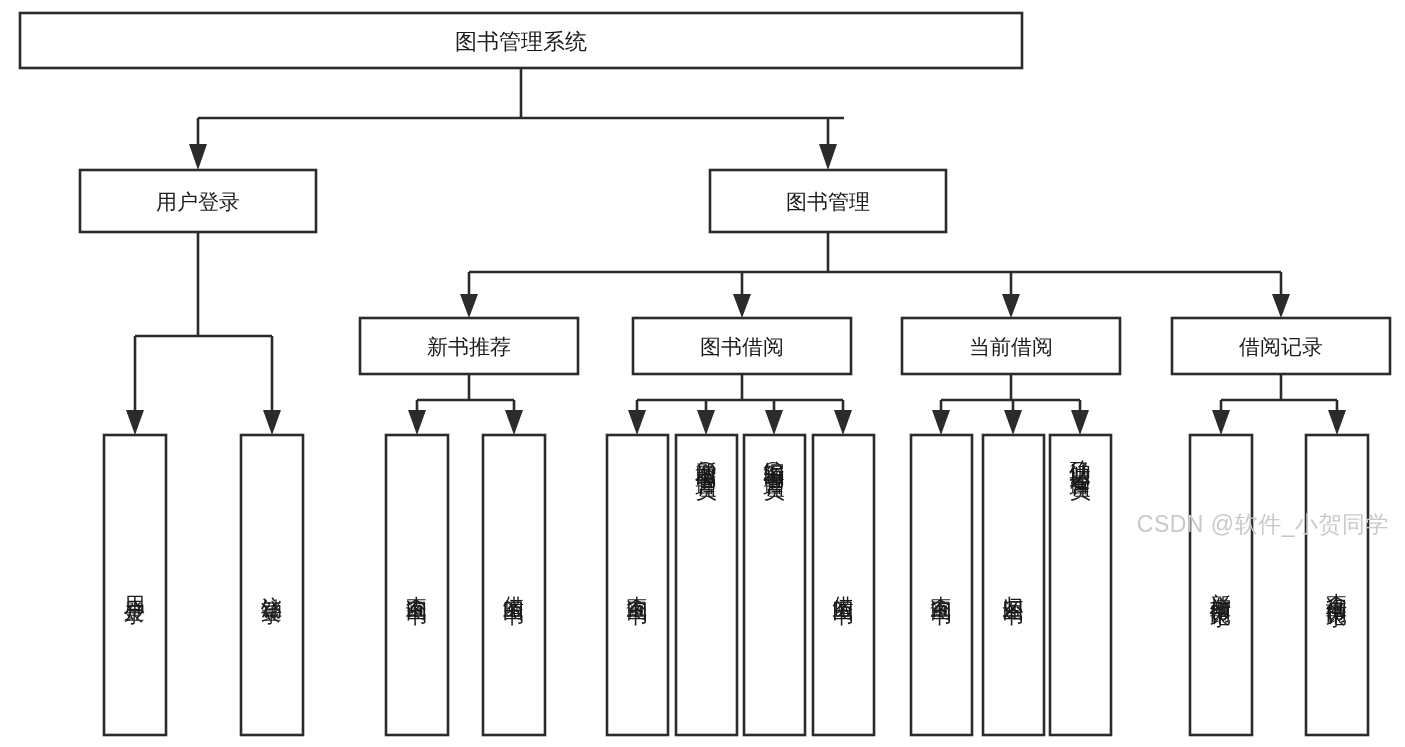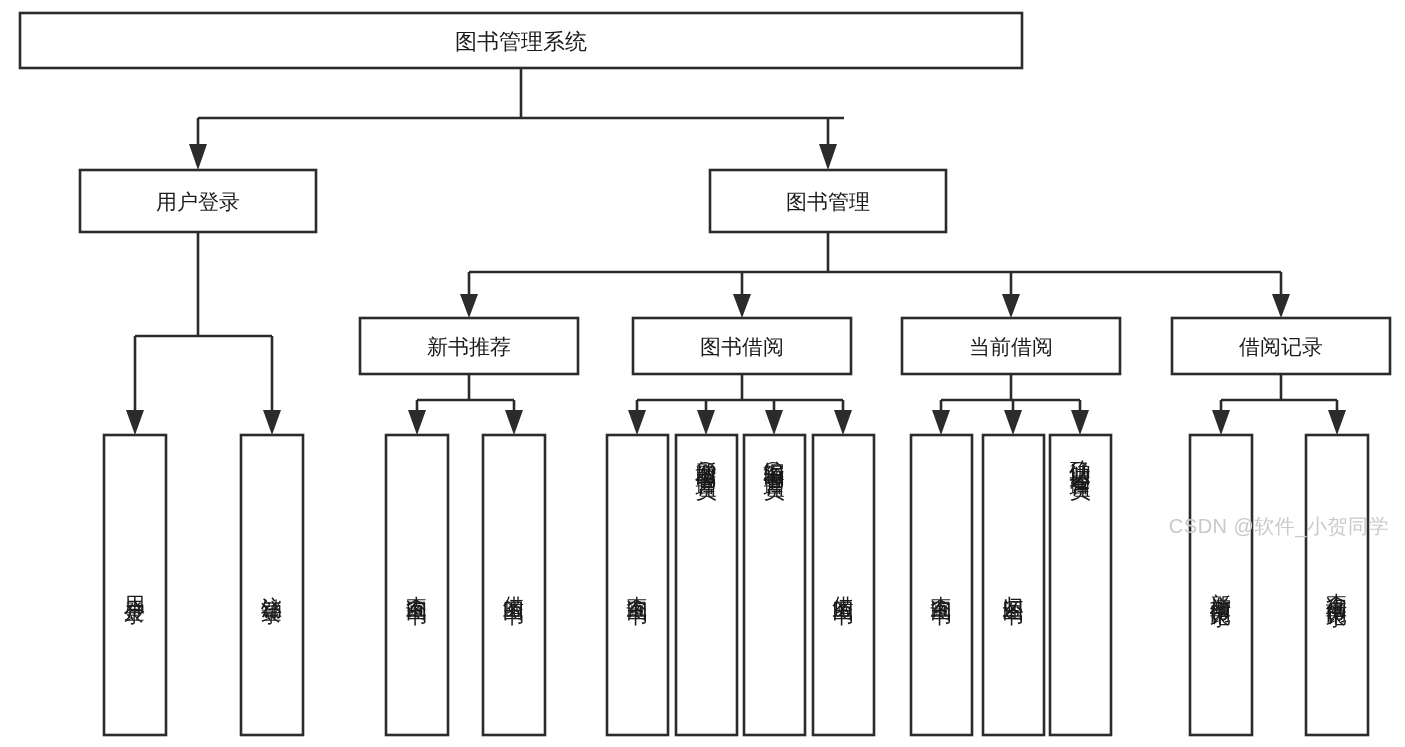--- a/index.html
+++ b/index.html
@@ -72,21 +72,21 @@
     line-height: 1.0;
     color: #1a1a1a;
     letter-spacing: 3px;
     white-space: nowrap;
   }
   .watermark {
     position: absolute;
     right: 16px;
     bottom: 6px;
     font-family: "Liberation Sans", "DejaVu Sans", sans-serif;
-    font-size: 20px;
+    font-size: 23px;
     color: #c9c9c9;
     letter-spacing: 0.5px;
     user-select: none;
   }
 </style>
 </head>
 <body>
 
 <div id="diagram-root">
 

